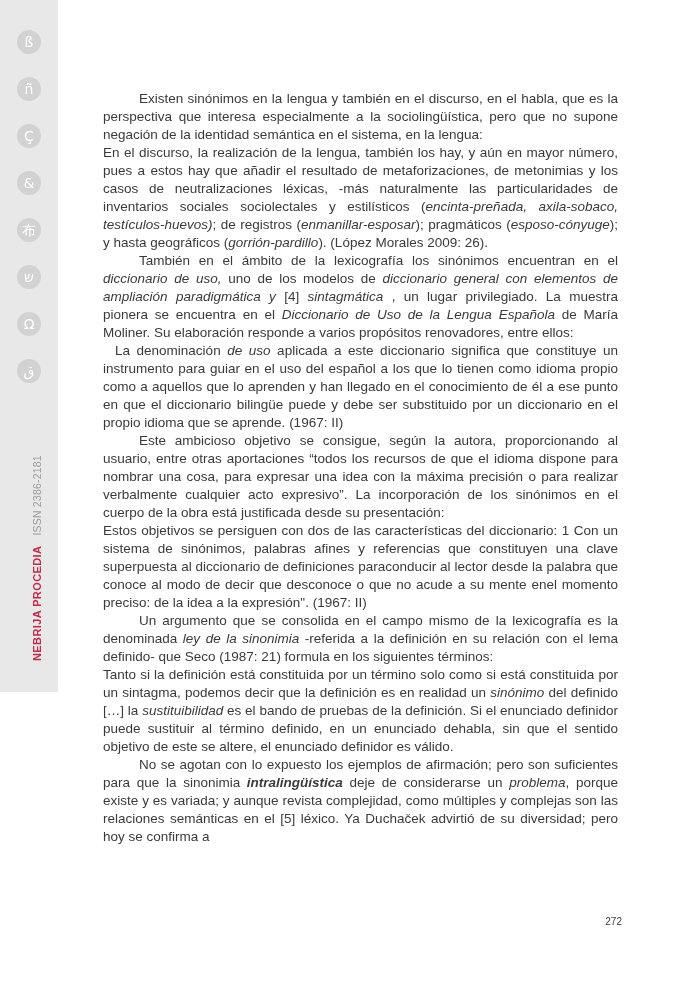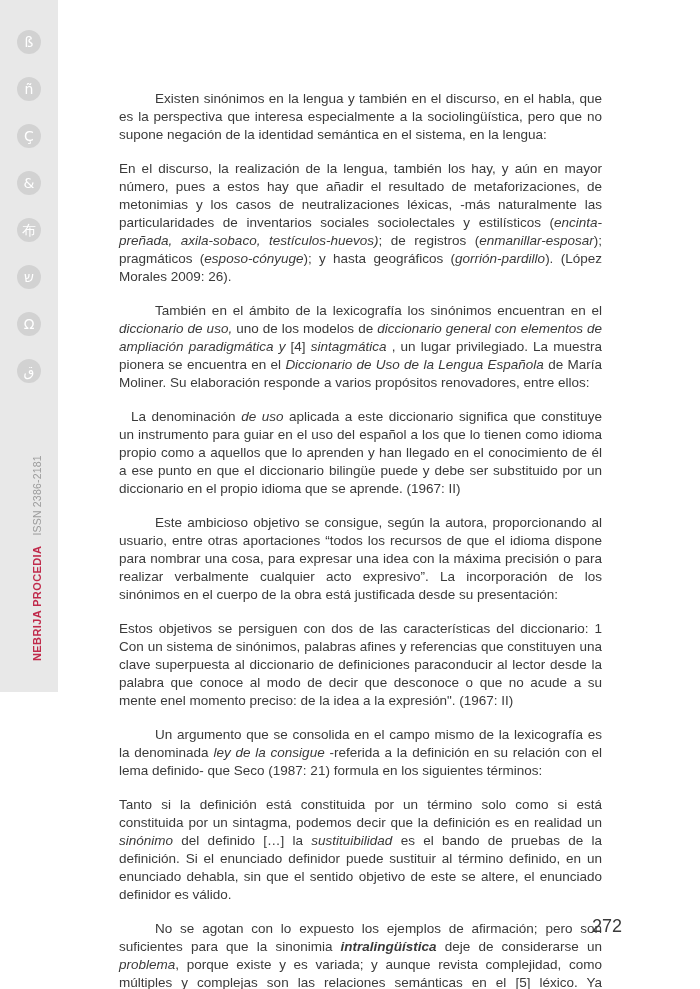--- a/index.html
+++ b/index.html
@@ -39,35 +39,35 @@
   .vlabel .issn{
     font-size:10.5px;color:#9b9b9b;margin-left:10px;letter-spacing:0.2px;
   }
   
   .doc{
     position:absolute;left:103px;top:90px;
     width:515px;
     font-size:13.5px;line-height:18px;
     text-align:justify;
   }
-  .doc p{margin:16px;}
+  .doc p{margin:0;}
   .para{
     text-indent:36px;
     margin-top:13px;
   }
   .quote{
     margin-left:40px;
     margin-top:13px;
   }
   .doc p:first-child{margin-top:0;}
   em{font-style:italic;}
   .u{}
   .pagenum{
     position:absolute;right:78px;top:916px;
-    font-size:18px;color:#3a3a3a;
+    font-size:10px;color:#3a3a3a;
   }
 </style>
 </head>
 <body>
 
 <div class="strip">
   <div class="badge-col">
       <div class="badge">ß</div>
       <div class="badge">ñ</div>
       <div class="badge">Ç</div>
@@ -82,18 +82,18 @@
   </div>
 </div>
 
 <div class="doc">
     <p class="para"><span>Existen sinónimos en la lengua y también en el discurso, en el habla, que es la perspectiva que interesa especialmente a la sociolingüística, pero que no supone negación de la identidad semántica en el sistema, en la lengua:</span></p>
     <p class="quote"><span>En el discurso, la realización de la lengua, también los hay, y aún en mayor número, pues a estos hay que añadir el resultado de metaforizaciones, de metonimias y los casos de neutralizaciones léxicas, -más naturalmente las particularidades de inventarios sociales sociolectales y estilísticos (</span><em>encinta-preñada, axila-sobaco, testículos-huevos)</em><span>; de registros (</span><em>enmanillar-esposar</em><span>); pragmáticos (</span><em>esposo-cónyuge</em><span>); y hasta geográficos (</span><em>gorrión-pardillo</em><span>). (López Morales 2009: 26).</span></p>
     <p class="para"><span>También en el ámbito de la lexicografía los sinónimos encuentran en el </span><em>diccionario de uso,</em><span> uno de los modelos de </span><em>diccionario general con elementos de ampliación paradigmática y</em><span> [4] </span><em>sintagmática</em><span> , un lugar privilegiado. La muestra pionera se encuentra en el </span><em>Diccionario de Uso de la Lengua Española</em><span> de María Moliner. Su elaboración responde a varios propósitos renovadores, entre ellos:</span></p>
     <p class="quote" style="text-indent: 12px;"><span>La denominación </span><em>de uso</em><span> aplicada a este diccionario significa que constituye un instrumento para guiar en el uso del español a los que lo tienen como idioma propio como a aquellos que lo aprenden y han llegado en el conocimiento de él a ese punto en que el diccionario bilingüe puede y debe ser substituido por un diccionario en el propio idioma que se aprende. (1967: II)</span></p>
     <p class="para"><span>Este ambicioso objetivo se consigue, según la autora, proporcionando al usuario, entre otras aportaciones “todos los recursos de que el idioma dispone para nombrar una cosa, para expresar una idea con la máxima precisión o para realizar verbalmente cualquier acto expresivo”. La incorporación de los sinónimos en el cuerpo de la obra está justificada desde su presentación:</span></p>
     <p class="quote"><span>Estos objetivos se persiguen con dos de las características del diccionario: 1 Con un </span><span class="u">sistema de sinónimos</span><span>, palabras afines y referencias que constituyen una clave superpuesta al diccionario de definiciones paraconducir al lector desde la palabra que conoce al modo de decir que desconoce o que no acude a su mente enel momento preciso: de la idea a la expresión". (1967: II)</span></p>
-    <p class="para"><span>Un argumento que se consolida en el campo mismo de la lexicografía es la denominada </span><em>ley de la consigue</em><span> -referida a la definición en su relación con el lema definido- que Seco (1987: 21) formula en los siguientes términos:</span></p>
+    <p class="para"><span>Un argumento que se consolida en el campo mismo de la lexicografía es la denominada </span><em>ley de la sinonimia</em><span> -referida a la definición en su relación con el lema definido- que Seco (1987: 21) formula en los siguientes términos:</span></p>
     <p class="quote"><span>Tanto si la definición está constituida por un término solo como si está constituida por un sintagma, podemos decir que la definición es en realidad un </span><em>sinónimo</em><span> del definido […] la </span><em>sustituibilidad</em><span> es el bando de pruebas de la definición. Si el enunciado definidor puede sustituir al término definido, en un enunciado dehabla, sin que el sentido objetivo de este se altere, el enunciado definidor es válido.</span></p>
     <p class="para"><span>No se agotan con lo expuesto los ejemplos de afirmación; pero son suficientes para que la sinonimia </span><em style="font-weight: bold;">intralingüística</em><span> deje de considerarse un </span><em>problema</em><span>, porque existe y es variada; y aunque revista complejidad, como múltiples y complejas son las relaciones semánticas en el [5] léxico. Ya Duchaček advirtió de su diversidad; pero hoy se confirma a</span></p>
   </div>
 
 <div class="pagenum">272</div>
 
 </body></html>

